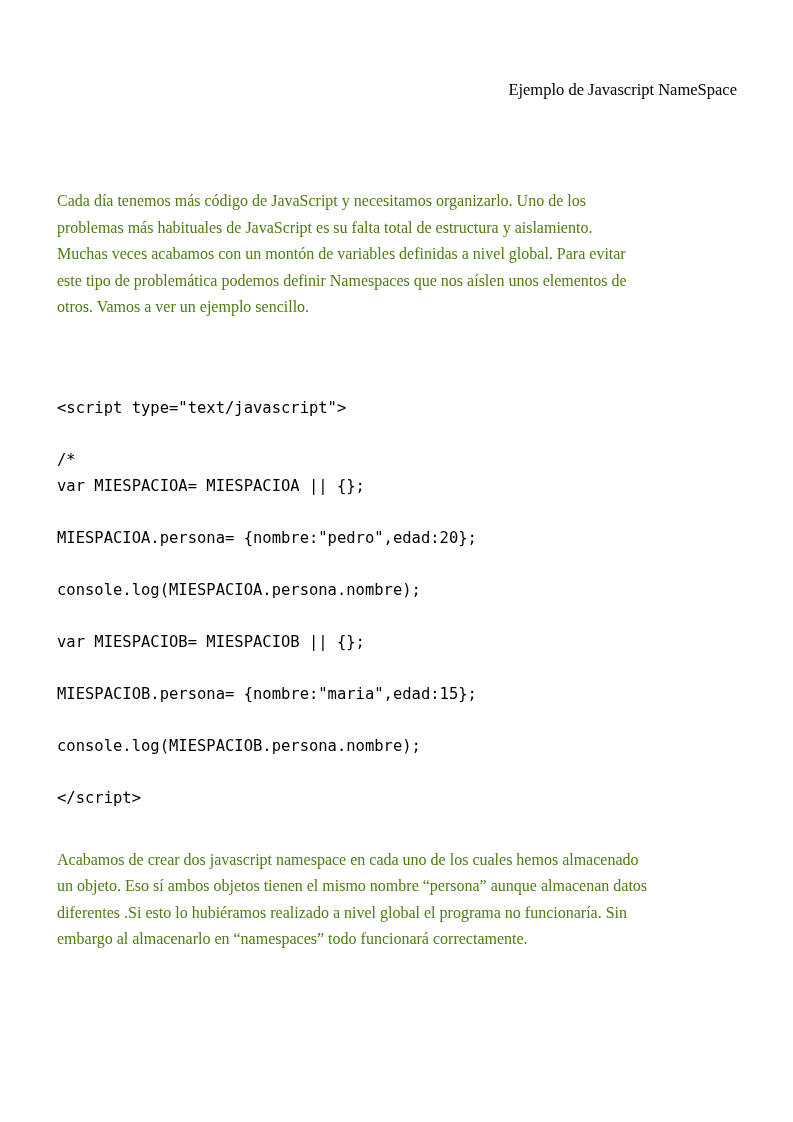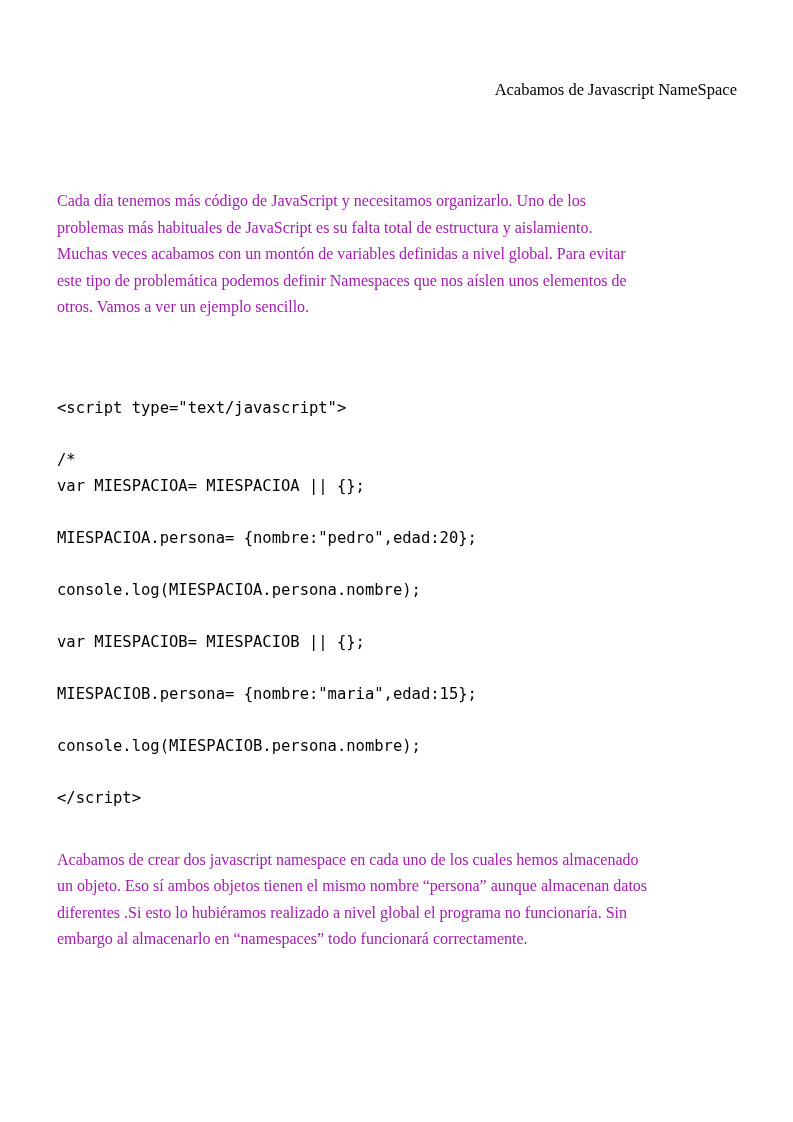--- a/index.html
+++ b/index.html
@@ -26,21 +26,21 @@
   }
   .doc-title {
     font-family: "Liberation Serif", serif;
     font-size: 16.5px;
     color: #000000;
   }
   .paragraph {
     font-family: "Liberation Serif", serif;
     font-size: 16px;
     line-height: 26.5px;
-    color: #a21caf;
+    color: #4d7c0f;
     white-space: pre;
     margin: 0;
   }
   .paragraph.intro {
     margin-bottom: 74px;
   }
   .code-block {
     font-family: "DejaVu Sans Mono", "Liberation Mono", monospace;
     font-size: 15.5px;
     line-height: 26px;
@@ -48,21 +48,21 @@
     white-space: pre;
     margin: 0 0 36px 0;
   }
 </style>
 </head>
 <body>
 
 <div class="page">
 
   <div class="doc-header">
-    <span class="doc-title">Acabamos de Javascript NameSpace</span>
+    <span class="doc-title">Ejemplo de Javascript NameSpace</span>
   </div>
 
   <p class="paragraph intro">Cada día tenemos más código de JavaScript y necesitamos organizarlo. Uno de los
 problemas más habituales de JavaScript es su falta total de estructura y aislamiento.
 Muchas veces acabamos con un montón de variables definidas a nivel global. Para evitar
 este tipo de problemática podemos definir Namespaces que nos aíslen unos elementos de
 otros. Vamos a ver un ejemplo sencillo.</p>
 
   <pre class="code-block">&lt;script type="text/javascript"&gt;
 

